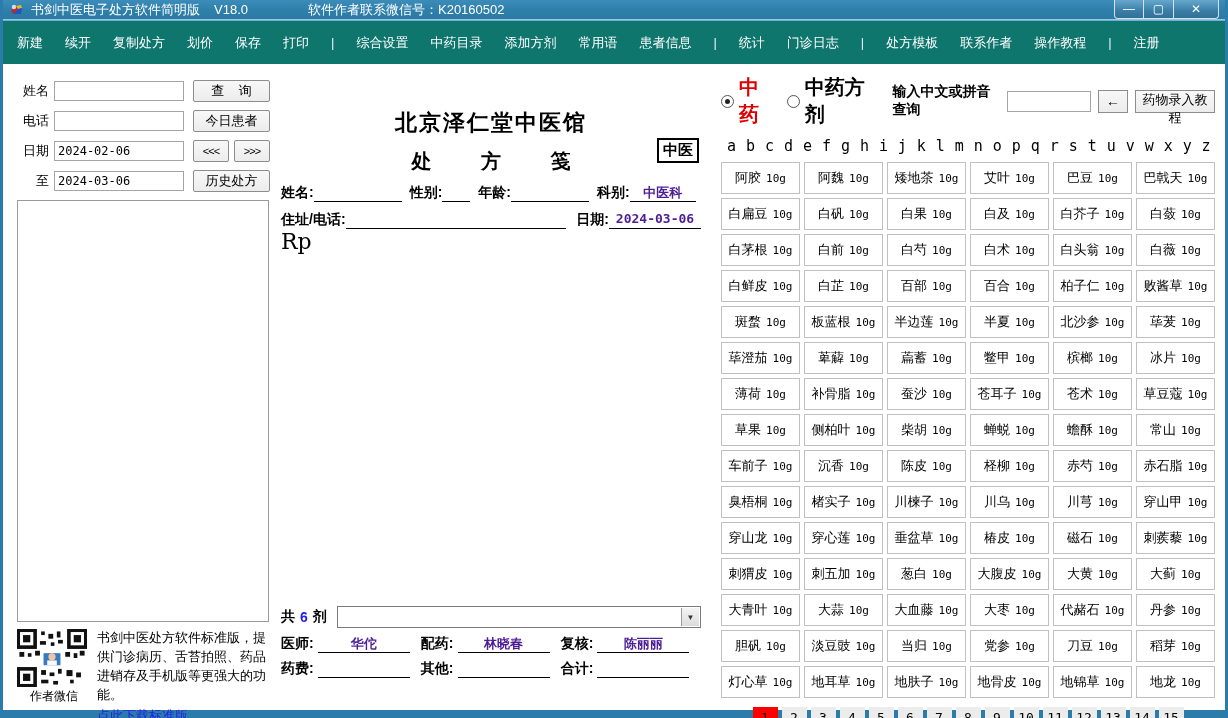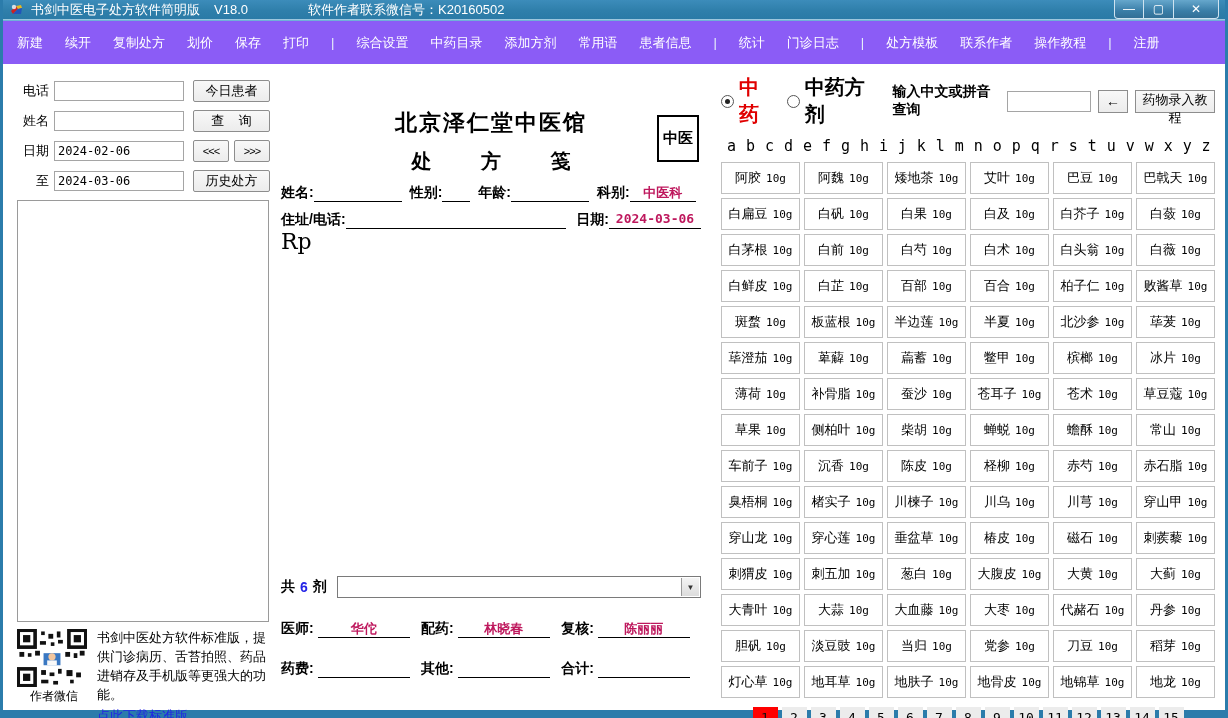--- a/index.html
+++ b/index.html
@@ -12,21 +12,21 @@
   .titlebar .t-version { margin-left: 14px; }
   .titlebar .t-contact { margin-left: 60px; }
   .app-icon { width: 16px; height: 16px; display: inline-block; }
   .win-controls { position: absolute; top: 0; right: 6px; display: flex; height: 19px; }
   .win-btn { width: 30px; height: 19px; background: linear-gradient(180deg, #66a7cc, #3a7ea8 60%, #326f96); border: 1px solid #cfe3f0; border-top: none; color: #fff; display: flex; align-items: center; justify-content: center; font-size: 12px; line-height: 1; cursor: default; }
   .win-btn.first { border-radius: 0 0 0 4px; }
   .win-btn.last { border-radius: 0 0 4px 0; width: 45px; }
   .win-btn + .win-btn { border-left: none; }
 
   
-  .menubar { height: 44px; background: #8b5cf6; border-top: 1px solid #6fb0d8; display: flex; align-items: center; padding: 16px 14px; gap: 22px; }
+  .menubar { height: 44px; background: #0f766e; border-top: 1px solid #6fb0d8; display: flex; align-items: center; padding: 16px 14px; gap: 22px; }
   .menu-item { color: #fff; font-size: 13px; white-space: nowrap; cursor: default; }
   .menu-sep { color: #e8f2f9; font-size: 13px; }
 
   
   .content { height: 642px; display: flex; background: #fff; }
   .left-panel { width: 272px; padding: 16px 0 0 14px; flex: none; }
   .center-panel { width: 442px; flex: none; padding: 0 16px 0 6px; display: flex; flex-direction: column; position: relative; }
   .right-panel { flex: 1; padding: 8px 10px 0 4px; }
 
   
@@ -41,32 +41,32 @@
   .promo { display: flex; margin-top: 7px; width: 256px; }
   .qr-wrap { width: 74px; flex: none; text-align: center; }
   .qr-wrap svg { width: 70px; height: 58px; display: block; }
   .qr-caption { font-size: 12px; margin-top: 1px; }
   .promo-text { flex: 1; margin-left: 6px; font-size: 13px; line-height: 1.45; color: #000; }
   .promo-link { color: #2222e6; font-size: 13px; display: inline-block; margin-top: 3px; cursor: pointer; }
 
   
   .clinic-name { text-align: center; font-size: 22px; font-weight: bold; letter-spacing: 2px; margin-top: 44px; }
   .form-title { text-align: center; font-size: 20px; font-weight: bold; letter-spacing: 22px; text-indent: 22px; margin-top: 10px; }
-  .stamp { position: absolute; right: 18px; top: 51px; border: 2px solid #000; padding: 12px 4px; font-size: 15px; font-weight: bold; background: #fff; }
+  .stamp { position: absolute; right: 18px; top: 74px; border: 2px solid #000; padding: 1px 4px; font-size: 15px; font-weight: bold; background: #fff; }
   .rx-line { display: flex; align-items: flex-end; font-size: 14px; font-weight: bold; margin-top: 9px; white-space: nowrap; }
   .uline { border-bottom: 1px solid #000; height: 17px; display: inline-block; }
-  .blue-val { color: #be185d; border-bottom: 1px solid #000; text-align: center; font-weight: bold; font-size: 13px; height: 18px; }
+  .blue-val { color: #4c1d95; border-bottom: 1px solid #000; text-align: center; font-weight: bold; font-size: 13px; height: 18px; }
   .mono { font-family: "DejaVu Sans Mono", monospace; }
   .rp-mark { font-family: "DejaVu Serif", serif; font-size: 22px; }
   .rx-body { flex: 1; }
   .total-row { display: flex; align-items: center; font-size: 14px; font-weight: bold; }
   .total-row .blue-num { color: #2222e6; margin: 0 5px; }
   .combo { flex: 1; margin-left: 10px; height: 22px; border: 1px solid #7a7a7a; position: relative; background: #fff; }
   .combo-btn { position: absolute; right: 1px; top: 1px; bottom: 1px; width: 18px; background: linear-gradient(#f4f4f4, #dcdcdc); border-left: 1px solid #9a9a9a; display: flex; align-items: center; justify-content: center; font-size: 8px; color: #333; }
-  .sign-row { display: flex; margin-top: 22px; font-size: 14px; font-weight: bold; justify-content: space-between; }
+  .sign-row { display: flex; margin-top: 7px; font-size: 14px; font-weight: bold; }
   .sign-cell { display: flex; align-items: flex-end; width: 33.3%; }
   .sign-cell .lab { flex: none; }
   .sign-cell .val { width: 92px; margin-left: 4px; }
   .sign-cell .val.empty { border-bottom: 1px solid #000; height: 17px; }
   .footer-block { margin-bottom: 28px; }
 
   
   .rp-top { display: flex; align-items: center; margin-top: 2px; }
   .radio { width: 13px; height: 13px; border: 1px solid #555; border-radius: 50%; background: #fff; position: relative; flex: none; }
   .radio.checked::after { content: ""; position: absolute; inset: 3px; border-radius: 50%; background: #222; }
@@ -131,28 +131,28 @@
       <span class="menu-item">联系作者</span>
       <span class="menu-item">操作教程</span>
       <span class="menu-sep">|</span>
       <span class="menu-item">注册</span>
     </div>
 
   <div class="content">
 
     <div class="left-panel">
       <div class="lp-row">
+        <span class="lp-label">姓名</span>
+        <input class="lp-input" value="" style="">
+        <button class="lp-btn wide">查    询</button>
+      </div>
+      <div class="lp-row">
         <span class="lp-label">电话</span>
         <input class="lp-input" value="" style="">
         <button class="lp-btn wide">今日患者</button>
-      </div>
-      <div class="lp-row">
-        <span class="lp-label">姓名</span>
-        <input class="lp-input" value="" style="">
-        <button class="lp-btn wide">查    询</button>
       </div>
       <div class="lp-row">
         <span class="lp-label">日期</span>
         <input class="lp-input" value="2024-02-06" style="">
         <button class="lp-btn half">&lt;&lt;&lt;</button>
         <button class="lp-btn half">&gt;&gt;&gt;</button>
       </div>
       <div class="lp-row">
         <span class="lp-label">至</span>
         <input class="lp-input" value="2024-03-06" style="">

